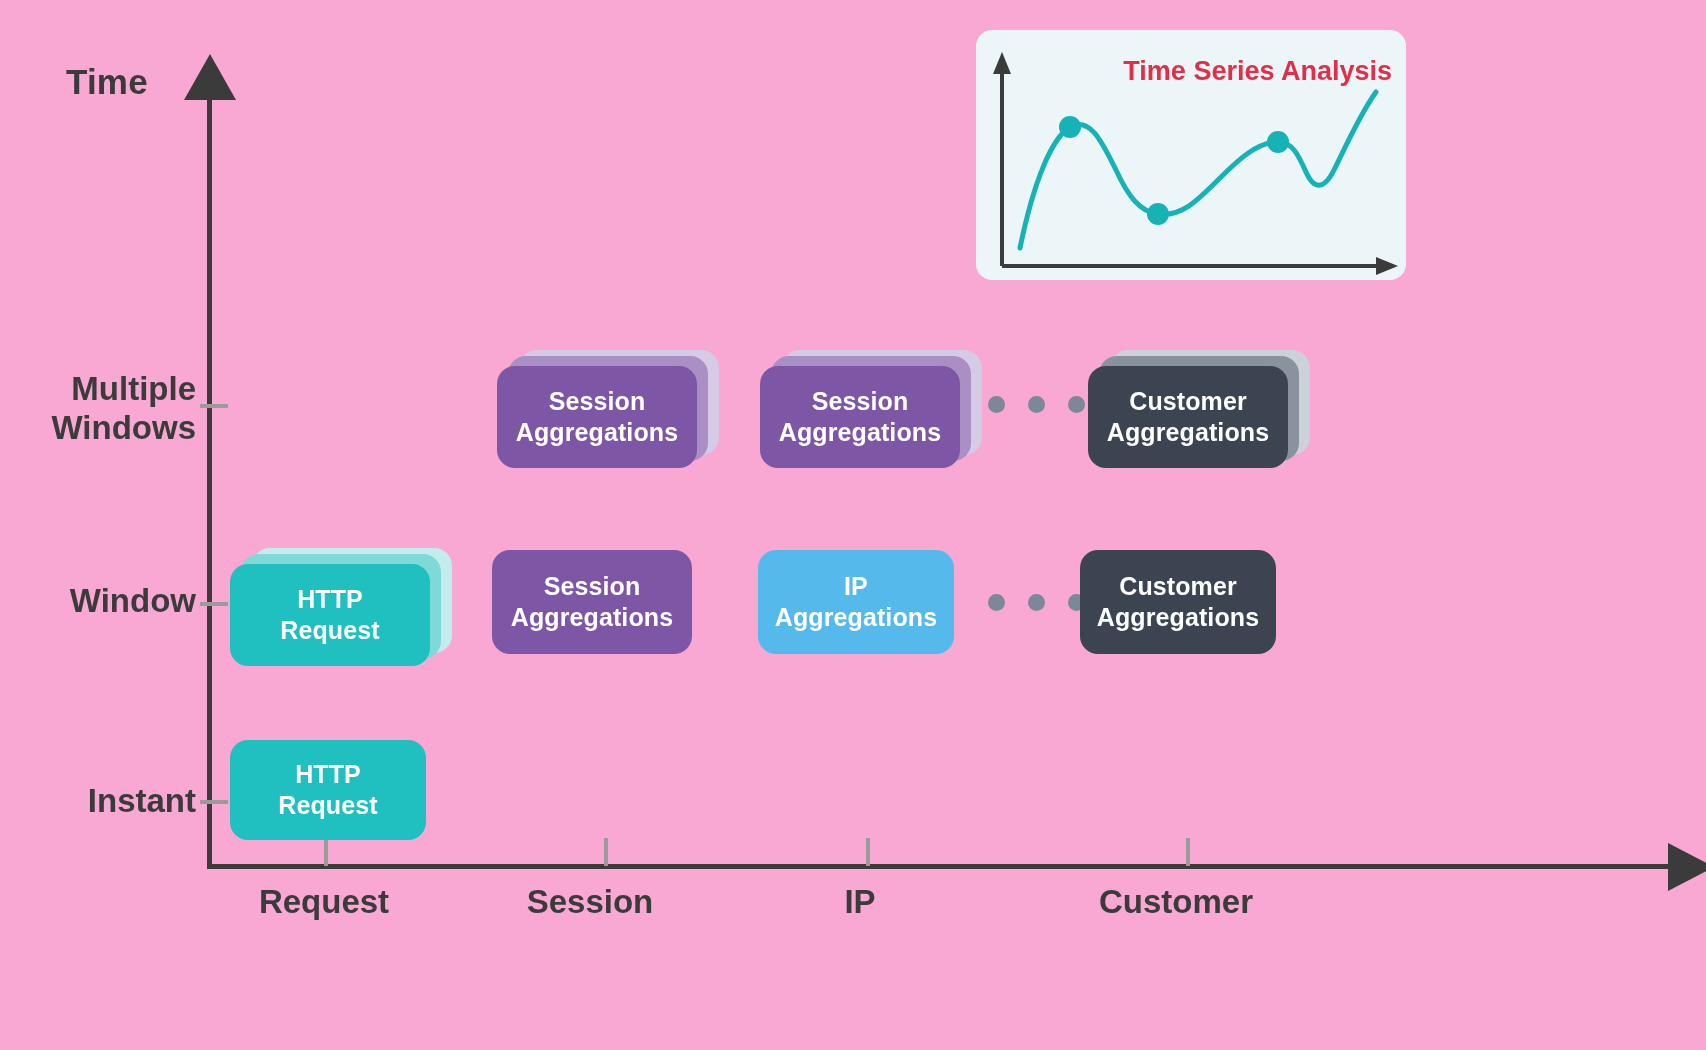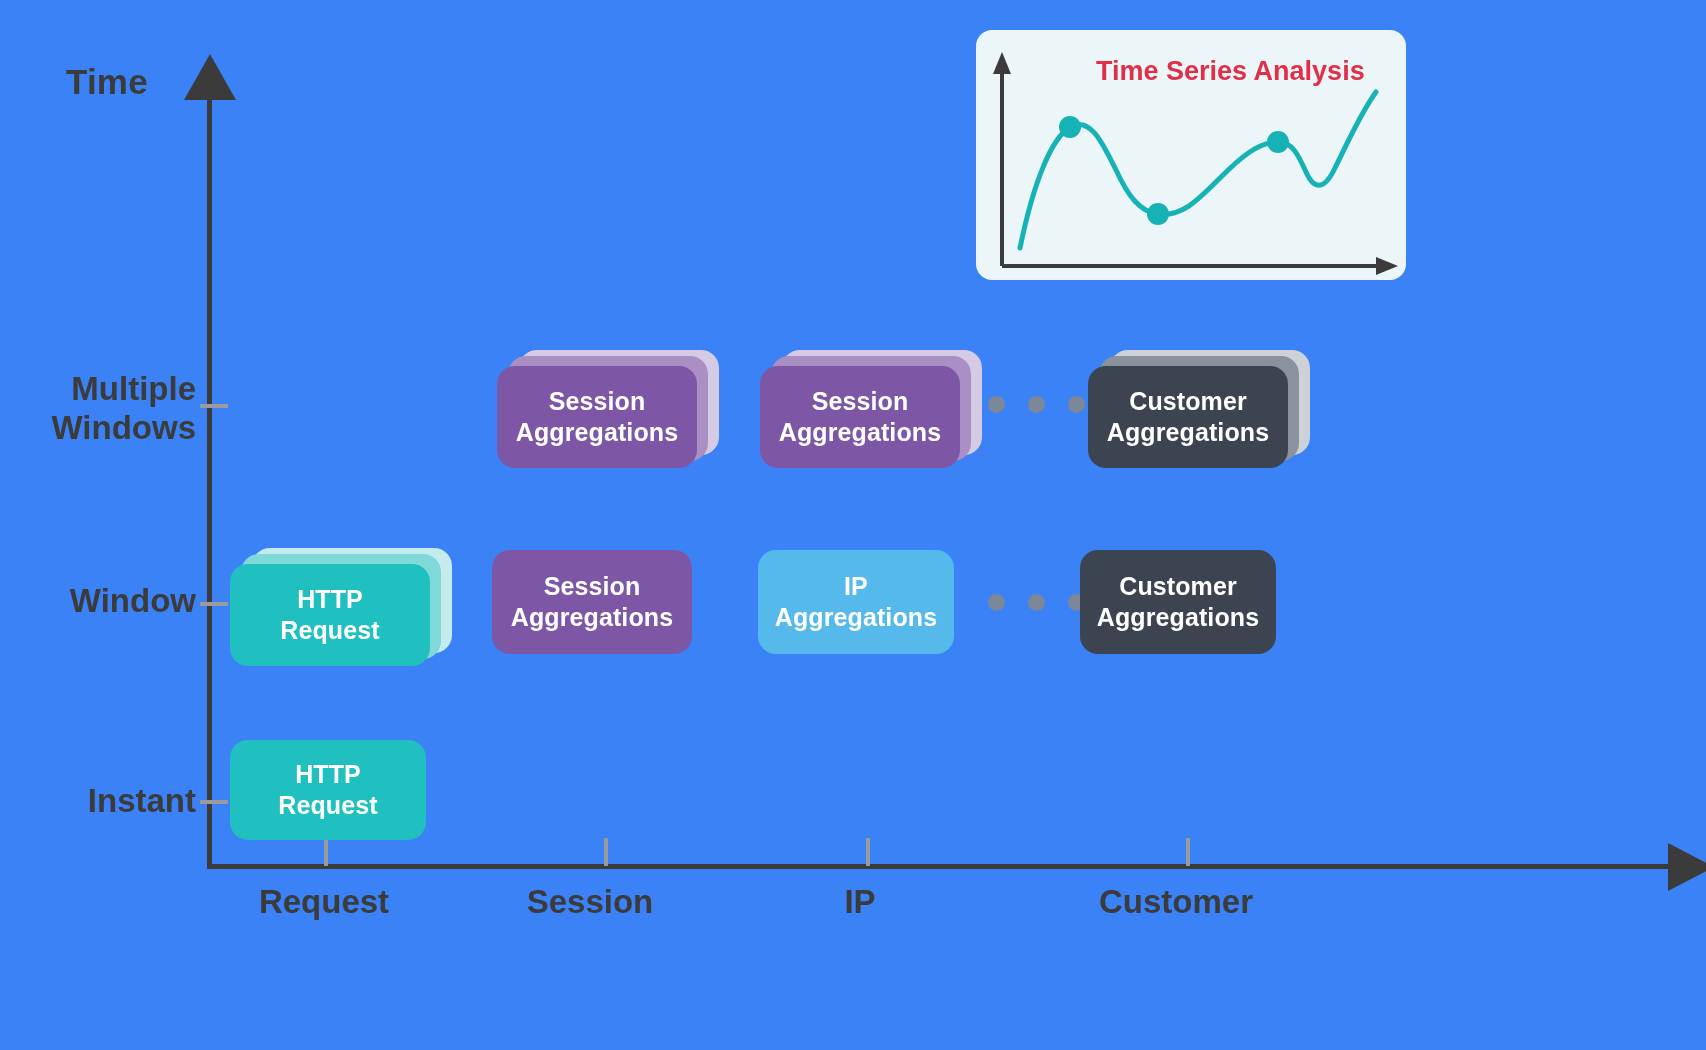--- a/index.html
+++ b/index.html
@@ -4,21 +4,21 @@
 <style>
   html, body {
     margin: 0;
     padding: 0;
     background: #ffffff;
   }
   #stage {
     position: relative;
     width: 1706px;
     height: 1050px;
-    background: #3b82f6;
+    background: #f9a8d4;
     font-family: "Liberation Sans", sans-serif;
     overflow: hidden;
   }
 
   
   .axis-line {
     position: absolute;
     background: #3b3b3b;
   }
   #y-axis-line {
@@ -156,21 +156,21 @@
     width: 430px;
     height: 250px;
     background: #ecf5f8;
     border-radius: 16px;
   }
   #inset-title {
     position: absolute;
     left: 0;
     right: 14px;
     top: 26px;
-    text-align: left;
+    text-align: right;
     font-size: 27px;
     font-weight: bold;
     color: #e03049;
     padding-left: 120px;
   }
   #inset-svg {
     position: absolute;
     left: 0;
     top: 0;
   }

